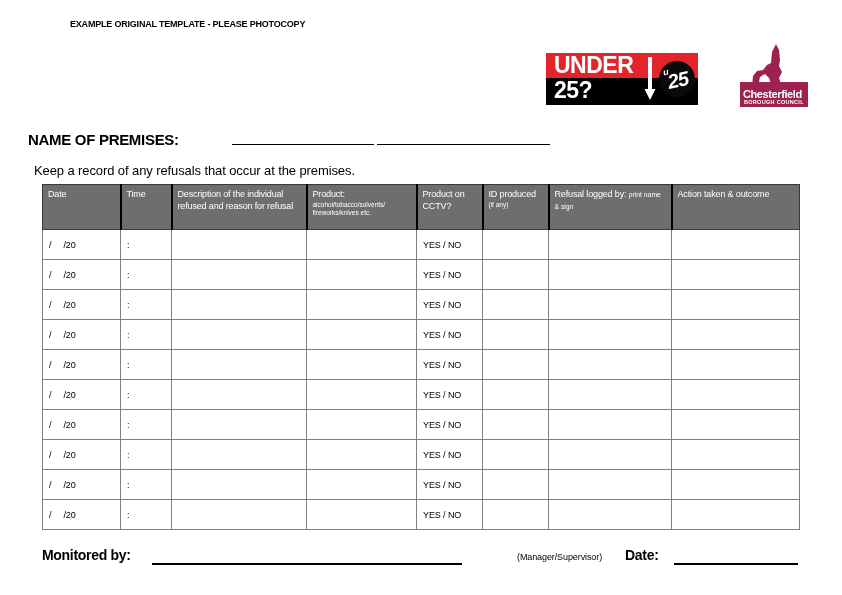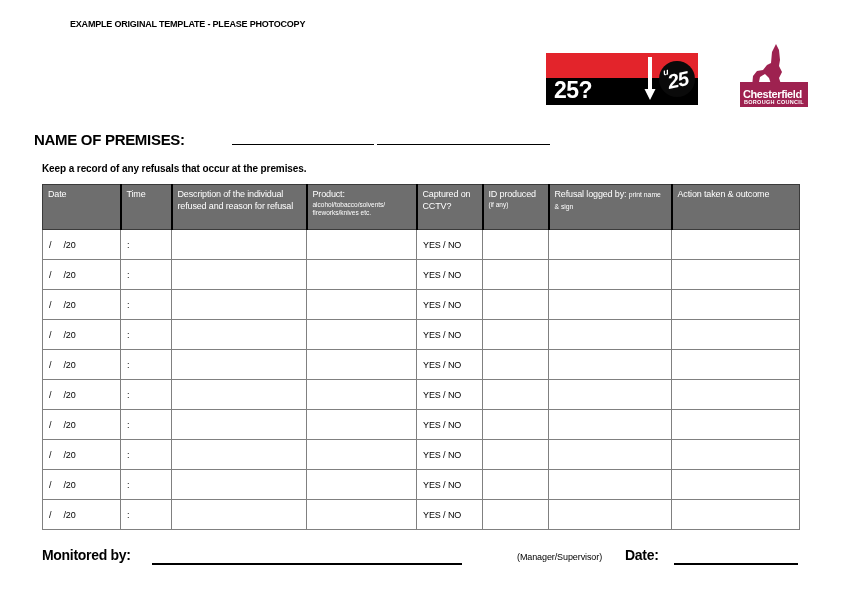--- a/index.html
+++ b/index.html
@@ -154,21 +154,21 @@
     left: 2px;
     top: 42px;
     width: 68px;
     height: 21px;
     background: #9e2250;
   }
 
   
   .premises-label {
     position: absolute;
-    left: 34px;
+    left: 28px;
     top: 131px;
     font-size: 15px;
     font-weight: 700;
     letter-spacing: -0.3px;
     white-space: nowrap;
   }
   .premises-rule-a {
     position: absolute;
     left: 232px;
     top: 144px;
@@ -180,26 +180,25 @@
     position: absolute;
     left: 377px;
     top: 144px;
     width: 173px;
     height: 1px;
     background: #000000;
   }
 
   .subnote {
     position: absolute;
-    left: 42px;
+    left: 34px;
     top: 163px;
-    font-size: 10px;
+    font-size: 13px;
     letter-spacing: -0.1px;
     white-space: nowrap;
-    font-weight: bold;
   }
 
   
   .log-table {
     position: absolute;
     left: 42px;
     top: 184px;
     width: 757px;
     border-collapse: collapse;
     table-layout: fixed;
@@ -307,20 +306,21 @@
 </head>
 <body>
 
 <div class="page">
 
   <div class="notice">EXAMPLE ORIGINAL TEMPLATE - PLEASE PHOTOCOPY</div>
 
 
   <div class="under25">
     <div class="u25-red"></div>
+    <div class="u25-under">UNDER</div>
     <div class="u25-num">25?</div>
     <svg class="u25-arrow" viewBox="0 0 12 44">
       <polygon points="4,0 8,0 8,32 11.5,32 6,43 0.5,32 4,32" fill="#ffffff"></polygon>
     </svg>
     <div class="u25-badge">
       <div class="u25-badge-u">u</div>
       <div class="u25-badge-text">25</div>
     </div>
   </div>
 
@@ -360,21 +360,21 @@
           <span>Time</span>
         </th>
         <th>
           <span>Description of the individual refused and reason for refusal</span>
         </th>
         <th>
           <span>Product:</span>
           <span class="th-sub">alcohol/tobacco/solvents/ fireworks/knives etc.</span>
         </th>
         <th>
-          <span>Captured on CCTV?</span>
+          <span>Product on CCTV?</span>
         </th>
         <th>
           <span>ID produced</span>
           <span class="th-sub">(if any)</span>
         </th>
         <th>
           <span>Refusal logged by:</span>
           <span class="th-inline">print name &amp; sign</span>
         </th>
         <th>

